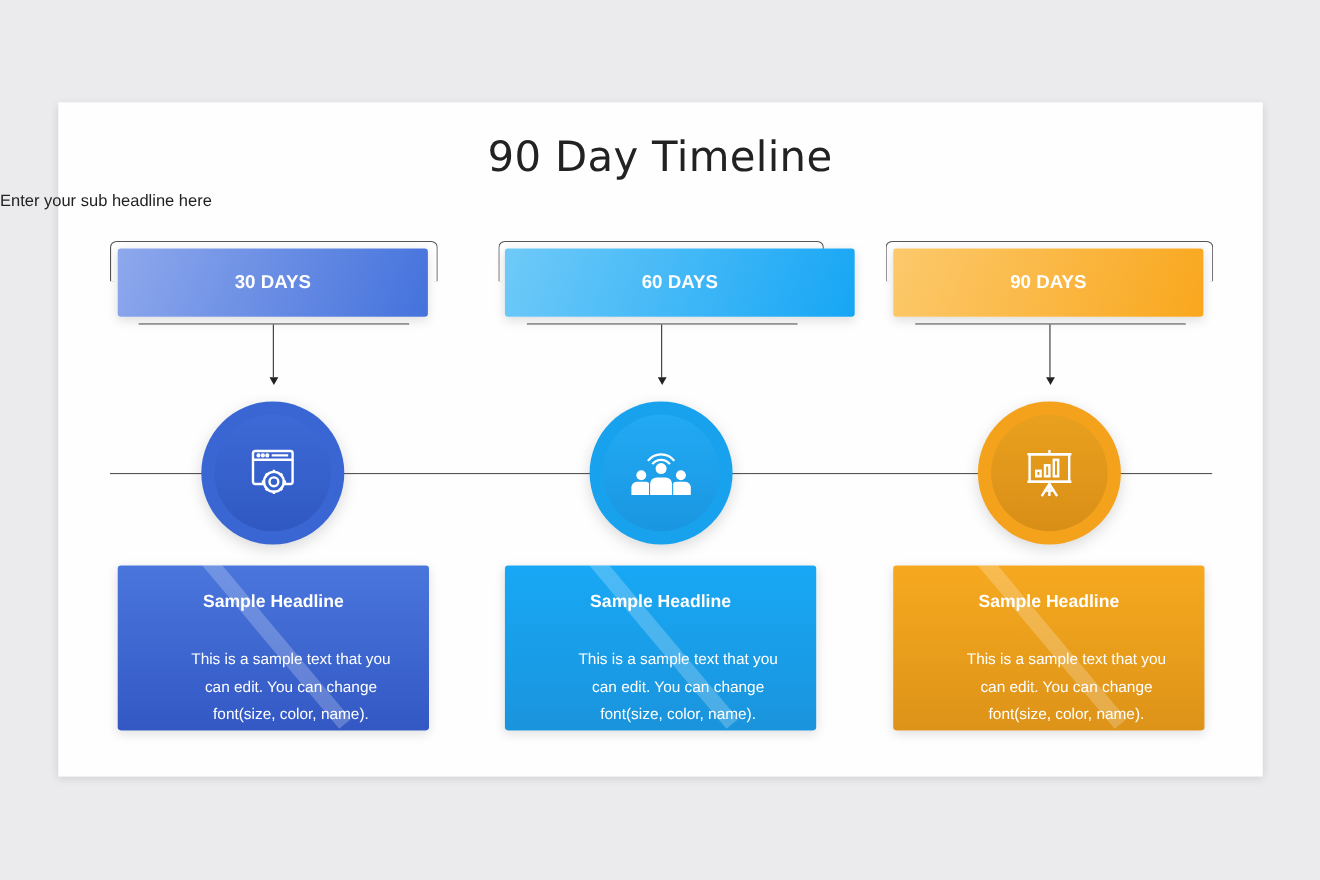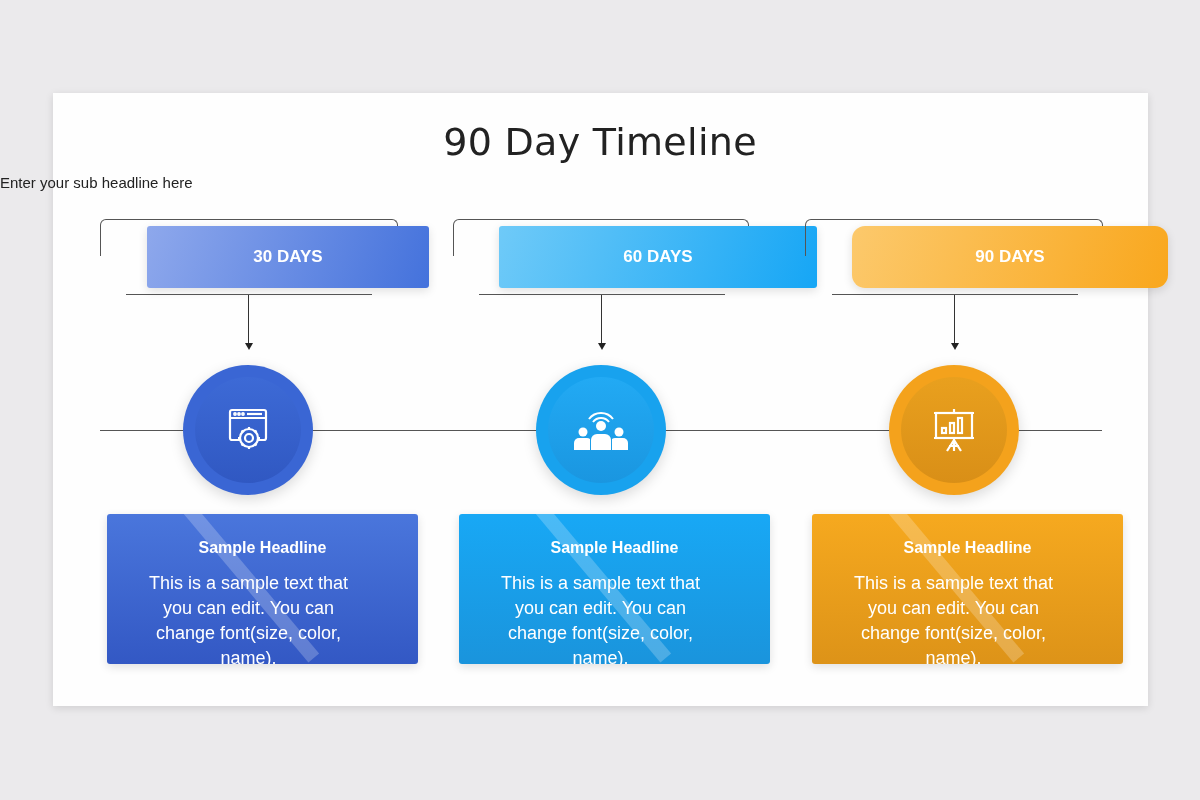--- a/index.html
+++ b/index.html
@@ -2,30 +2,30 @@
 <html><head>
 <meta charset="utf-8">
 <style>
   html,body{margin:0;padding:0;}
   body{width:1200px;height:800px;background:#ebeaec;position:relative;overflow:hidden;font-family:"Liberation Sans",sans-serif;}
   .slide{position:absolute;left:53px;top:93px;width:1095px;height:613px;background:#fefefe;box-shadow:0 2px 8px rgba(0,0,0,0.12);}
   .title{position:absolute;left:0;top:120px;width:1200px;text-align:center;font-size:38px;color:#222;font-family:"DejaVu Sans",sans-serif;letter-spacing:0.3px;}
   .subtitle{position:absolute;left:0;top:174px;width:1200px;text-align:left;font-size:15px;color:#222;}
   .hline{position:absolute;left:100px;top:430px;width:1002px;height:1px;background:#555;}
   .bracket{position:absolute;height:36px;border:1px solid #555;border-bottom:none;border-radius:6px 6px 0 0;}
-  .daybox{position:absolute;height:62px;border-radius:3px;color:#fff;font-weight:bold;font-size:17px;display:flex;align-items:center;justify-content:center;box-shadow:0 3px 10px rgba(0,0,0,0.12);margin-left:40px;}
+  .daybox{position:absolute;height:62px;border-radius:3px;color:#fff;font-weight:bold;font-size:17px;display:flex;align-items:center;justify-content:center;box-shadow:0 3px 10px rgba(0,0,0,0.12);}
   .uline{position:absolute;height:1px;background:#555;}
   .vline{position:absolute;width:1px;background:#333;}
   .arrow{position:absolute;width:0;height:0;border-left:4px solid transparent;border-right:4px solid transparent;border-top:7px solid #222;}
   .circle{position:absolute;width:130px;height:130px;border-radius:50%;display:flex;align-items:center;justify-content:center;box-shadow:0 4px 14px rgba(0,0,0,0.15);}
   .inner{width:106px;height:106px;border-radius:50%;display:flex;align-items:center;justify-content:center;}
-  .card{position:absolute;top:514px;width:311px;height:150px;border-radius:3px;color:#fff;text-align:center;overflow:hidden;box-shadow:0 3px 10px rgba(0,0,0,0.12);}
+  .card{position:absolute;top:514px;width:283px;height:150px;border-radius:3px;color:#fff;text-align:center;overflow:hidden;box-shadow:0 3px 10px rgba(0,0,0,0.12);}
   .card .shine{position:absolute;left:60px;top:-20px;width:14px;height:220px;background:rgba(255,255,255,0.22);transform:rotate(-40deg);transform-origin:top left;}
   .card h3{margin:0;position:absolute;top:25px;left:0;width:100%;font-size:16px;font-weight:bold;}
-  .card p{margin:0;position:absolute;top:57px;left:40px;width:203px;font-size:18px;line-height:25px;}
+  .card p{margin:16px;position:absolute;top:57px;left:40px;width:203px;font-size:14px;line-height:25px;}
 </style>
 </head>
 <body>
 
 <div class="slide"></div>
 <div class="title">90 Day Timeline</div>
 <div class="subtitle">Enter your sub headline here</div>
 <div class="hline"></div>
 
 <div class="bracket" style="left:100px;top:219px;width:296px;"></div>
@@ -77,21 +77,21 @@
     </svg>
   </div>
 </div>
 <div class="card" style="left:459px;background:linear-gradient(180deg,#18a8f5,#1a94dc);">
   <div class="shine"></div>
   <h3>Sample Headline</h3>
   <p>This is a sample text that you can edit. You can change font(size, color, name).</p>
 </div>
 
 <div class="bracket" style="left:805px;top:219px;width:296px;"></div>
-<div class="daybox" style="left:812px;top:226px;width:316px;background:linear-gradient(110deg,#fcc96c,#f9a71d);border-radius:13px;">
+<div class="daybox" style="left:812px;top:226px;width:282px;background:linear-gradient(110deg,#fcc96c,#f9a71d);">
     <span>90 DAYS</span>
   </div>
 <div class="uline" style="left:832px;top:294px;width:246px;"></div>
 <div class="vline" style="left:954px;top:295px;height:48px;"></div>
 <div class="arrow" style="left:951px;top:343px;"></div>
 <div class="circle" style="left:889px;top:365px;background:#f4a21c;">
   <div class="inner" style="background:linear-gradient(180deg,#e9a01e,#d98f17);">
     <svg width="44" height="44" viewBox="0 0 44 44" fill="none" stroke="#fff" stroke-width="2.2">
       <line x1="22" y1="1" x2="22" y2="5"></line>
       <line x1="2" y1="5" x2="42" y2="5"></line>

